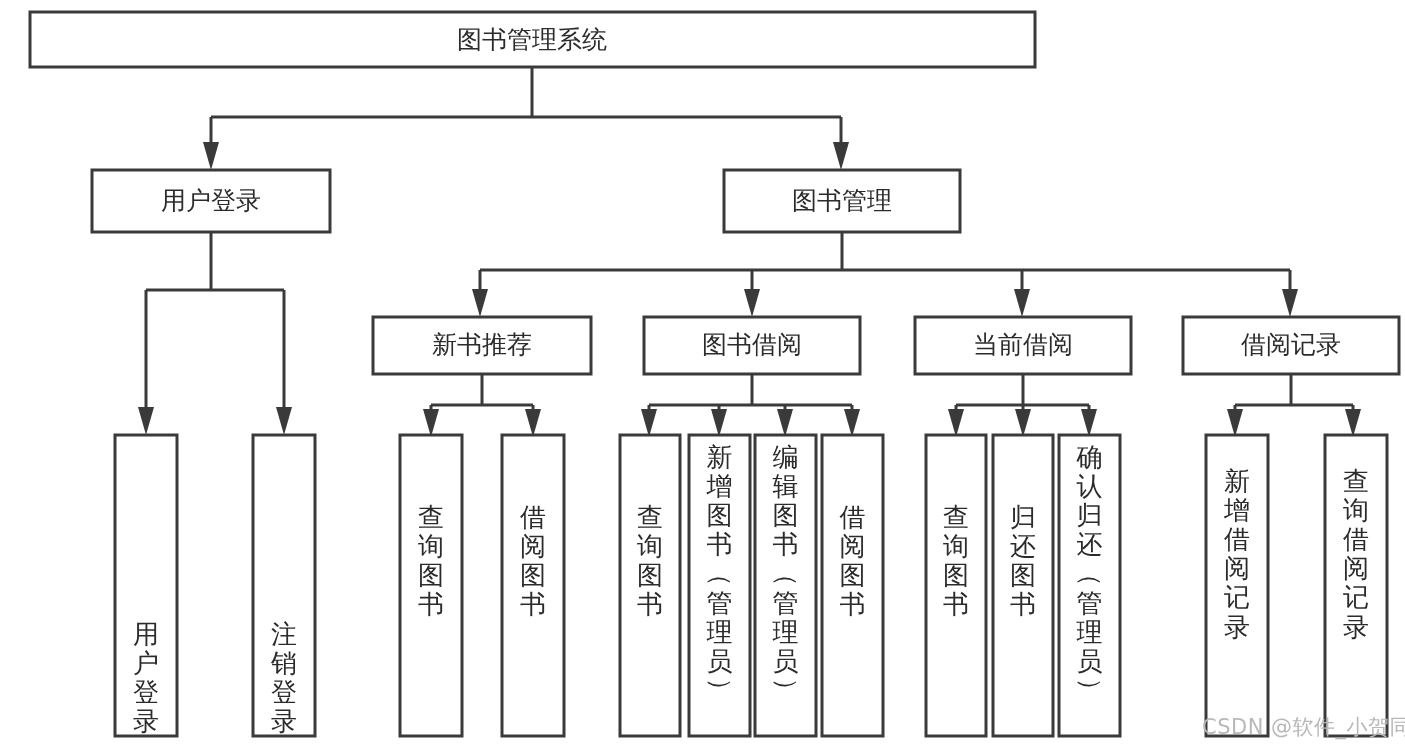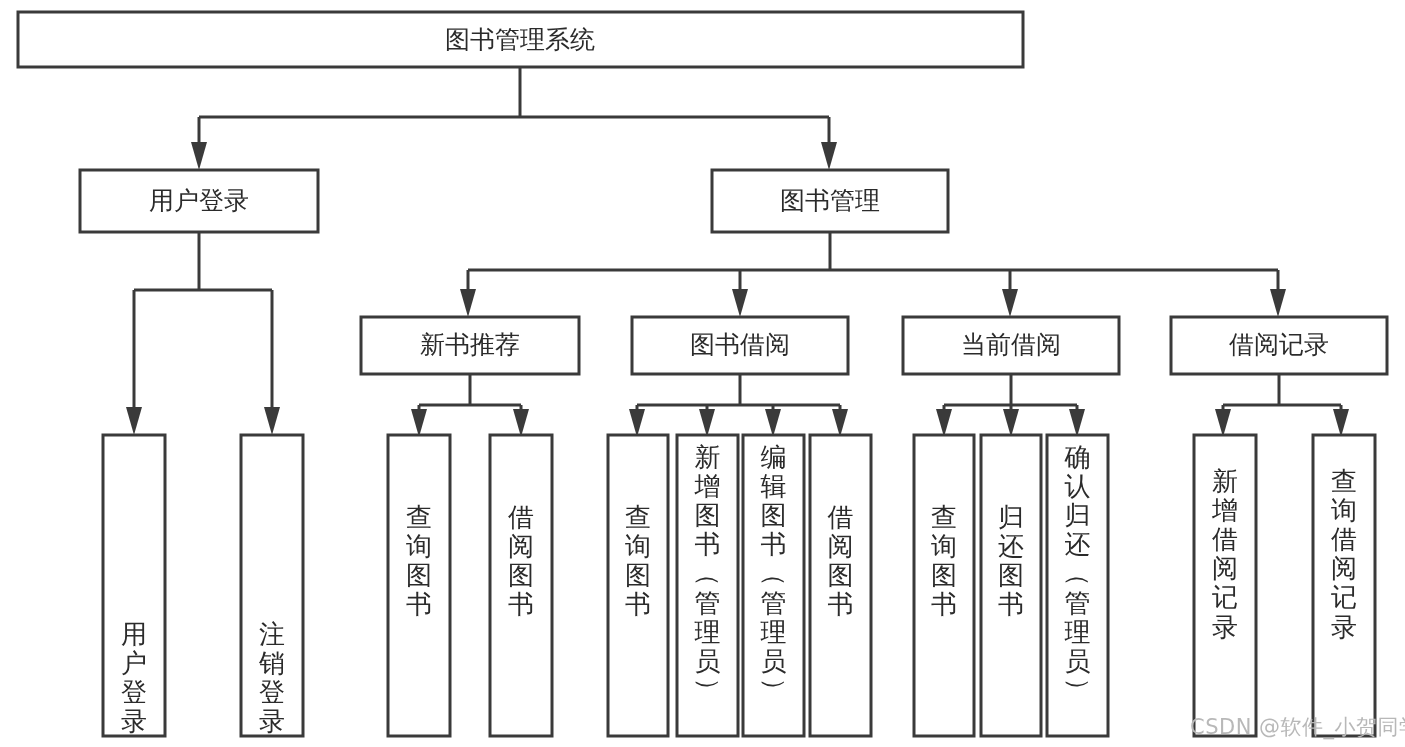--- a/index.html
+++ b/index.html
@@ -9,21 +9,21 @@
   }
   body {
     width: 1405px;
     height: 747px;
     position: relative;
     font-family: "DejaVu Sans", "Liberation Sans", sans-serif;
     overflow: hidden;
   }
   #diagram-root {
     position: absolute;
-    left: 0; top: 0;
+    left: 12px; top: 0;
     width: 1190px;
     height: 747px;
   }
   svg.flow {
     display: block;
     width: 1405px;
     height: 747px;
   }
   .node-rect {
     fill: #ffffff;

